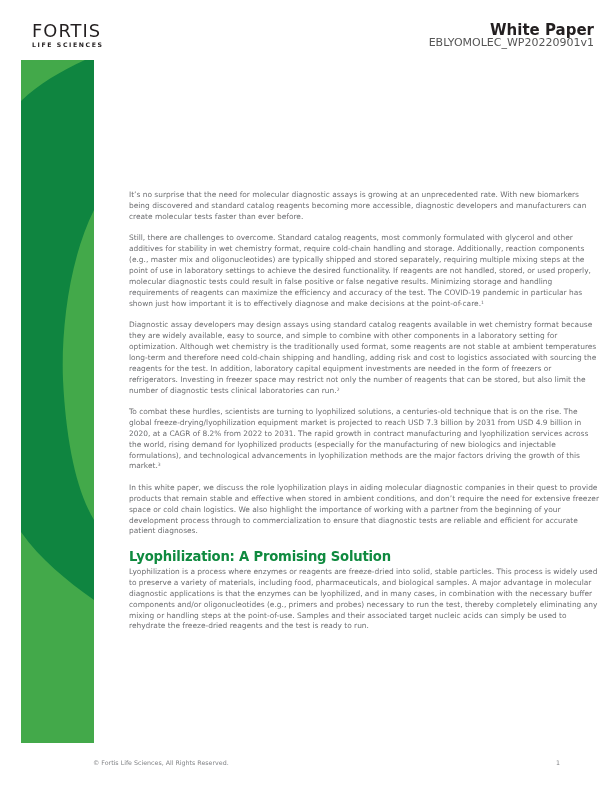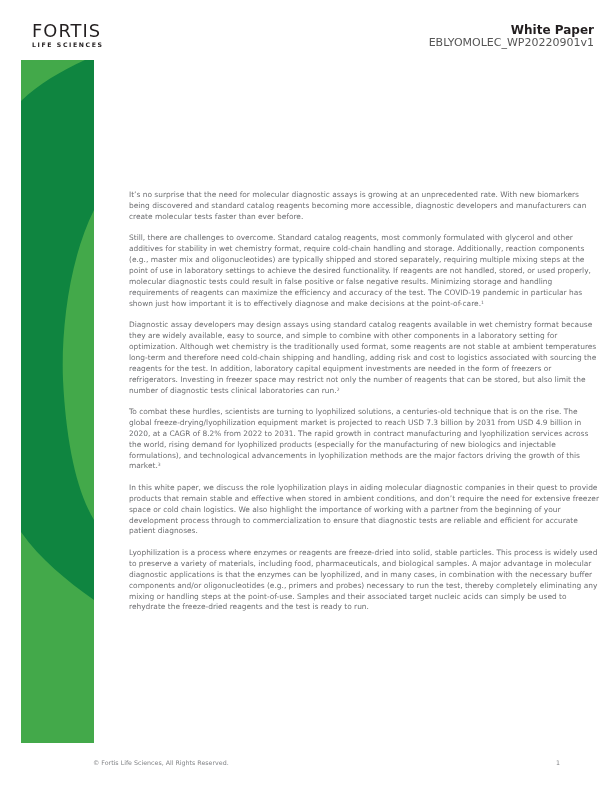--- a/index.html
+++ b/index.html
@@ -1,21 +1,21 @@
 <!DOCTYPE html>
 <html><head>
 <meta charset="utf-8">
 <style>
   html, body { margin:0; padding:0; background:#ffffff; }
   body { width:612px; height:792px; position:relative; overflow:hidden; font-family:"Liberation Sans", sans-serif; color:#231f20; }
   .logo { position:absolute; left:32px; top:23px; }
   .logo-main { font-family:"DejaVu Sans", sans-serif; font-size:17px; letter-spacing:1px; color:#231f20; line-height:17px; font-weight:normal; transform:scaleX(1.05); transform-origin:left; }
   .logo-sub { font-family:"DejaVu Sans", sans-serif; font-size:6.2px; letter-spacing:1.6px; color:#231f20; font-weight:bold; margin-top:1px; }
   .header-right { position:absolute; right:18px; top:24px; text-align:right; }
-  .doc-type { font-family:"DejaVu Sans", sans-serif; font-weight:bold; font-size:12px; color:#231f20; line-height:13px; }
+  .doc-type { font-family:"DejaVu Sans", sans-serif; font-weight:bold; font-size:15px; color:#231f20; line-height:13px; }
   .doc-code { font-family:"DejaVu Sans", sans-serif; font-size:11px; color:#555; line-height:11px; }
   .green-bar { position:absolute; left:21px; top:60px; width:73px; height:683px; overflow:hidden; }
   .title { position:absolute; left:129px; top:94px; width:440px; font-family:"DejaVu Sans", sans-serif; font-size:26.5px; line-height:32px; color:#231f20; font-weight:normal; letter-spacing:-0.3px; margin:0; }
   .body-text { position:absolute; left:129px; top:190px; width:470px; font-family:"DejaVu Sans", sans-serif; font-size:7.45px; line-height:10.9px; color:#6d6e71; }
   .body-text p { margin:0 0 10.5px 0; }
   .body-text sup { font-size:4.5px; vertical-align:top; position:relative; top:-1px; }
   .section-title { font-family:"DejaVu Sans", sans-serif; font-weight:bold; color:#0f8a3f; font-size:13.2px; line-height:17px; margin:9px 0 2px 0; letter-spacing:-0.2px; }
   .footer-left { position:absolute; left:93px; top:759px; font-family:"DejaVu Sans", sans-serif; font-size:6.3px; color:#808285; }
   .footer-right { position:absolute; left:556px; top:759px; font-family:"DejaVu Sans", sans-serif; font-size:6.3px; color:#808285; }
 </style>
@@ -42,17 +42,18 @@
 <h1 class="title">
   <br>
 </h1>
 
 <div class="body-text">
   <p><span>It’s no surprise that the need for molecular diagnostic assays is growing at an unprecedented rate. With new biomarkers being discovered and standard catalog reagents becoming more accessible, diagnostic developers and manufacturers can create molecular tests faster than ever before.</span></p>
   <p><span>Still, there are challenges to overcome. Standard catalog reagents, most commonly formulated with glycerol and other additives for stability in wet chemistry format, require cold-chain handling and storage. Additionally, reaction components (e.g., master mix and oligonucleotides) are typically shipped and stored separately, requiring multiple mixing steps at the point of use in laboratory settings to achieve the desired functionality. If reagents are not handled, stored, or used properly, molecular diagnostic tests could result in false positive or false negative results. Minimizing storage and handling requirements of reagents can maximize the efficiency and accuracy of the test. The COVID-19 pandemic in particular has shown just how important it is to effectively diagnose and make decisions at the point-of-care.</span><sup>1</sup></p>
   <p><span>Diagnostic assay developers may design assays using standard catalog reagents available in wet chemistry format because they are widely available, easy to source, and simple to combine with other components in a laboratory setting for optimization. Although wet chemistry is the traditionally used format, some reagents are not stable at ambient temperatures long-term and therefore need cold-chain shipping and handling, adding risk and cost to logistics associated with sourcing the reagents for the test. In addition, laboratory capital equipment investments are needed in the form of freezers or refrigerators. Investing in freezer space may restrict not only the number of reagents that can be stored, but also limit the number of diagnostic tests clinical laboratories can run.</span><sup>2</sup></p>
   <p><span>To combat these hurdles, scientists are turning to lyophilized solutions, a centuries-old technique that is on the rise. The global freeze-drying/lyophilization equipment market is projected to reach USD 7.3 billion by 2031 from USD 4.9 billion in 2020, at a CAGR of 8.2% from 2022 to 2031. The rapid growth in contract manufacturing and lyophilization services across the world, rising demand for lyophilized products (especially for the manufacturing of new biologics and injectable formulations), and technological advancements in lyophilization methods are the major factors driving the growth of this market.</span><sup>3</sup></p>
   <p><span>In this white paper, we discuss the role lyophilization plays in aiding molecular diagnostic companies in their quest to provide products that remain stable and effective when stored in ambient conditions, and don’t require the need for extensive freezer space or cold chain logistics. We also highlight the importance of working with a partner from the beginning of your development process through to commercialization to ensure that diagnostic tests are reliable and efficient for accurate patient diagnoses.</span></p>
+  <div class="section-title">Lyophilization: A Promising Solution</div>
   <p>Lyophilization is a process where enzymes or reagents are freeze-dried into solid, stable particles. This process is widely used to preserve a variety of materials, including food, pharmaceuticals, and biological samples. A major advantage in molecular diagnostic applications is that the enzymes can be lyophilized, and in many cases, in combination with the necessary buffer components and/or oligonucleotides (e.g., primers and probes) necessary to run the test, thereby completely eliminating any mixing or handling steps at the point-of-use. Samples and their associated target nucleic acids can simply be used to rehydrate the freeze-dried reagents and the test is ready to run.</p>
 </div>
 
 <div class="footer-left">© Fortis Life Sciences, All Rights Reserved.</div>
 <div class="footer-right">1</div>
 
 </body></html>

